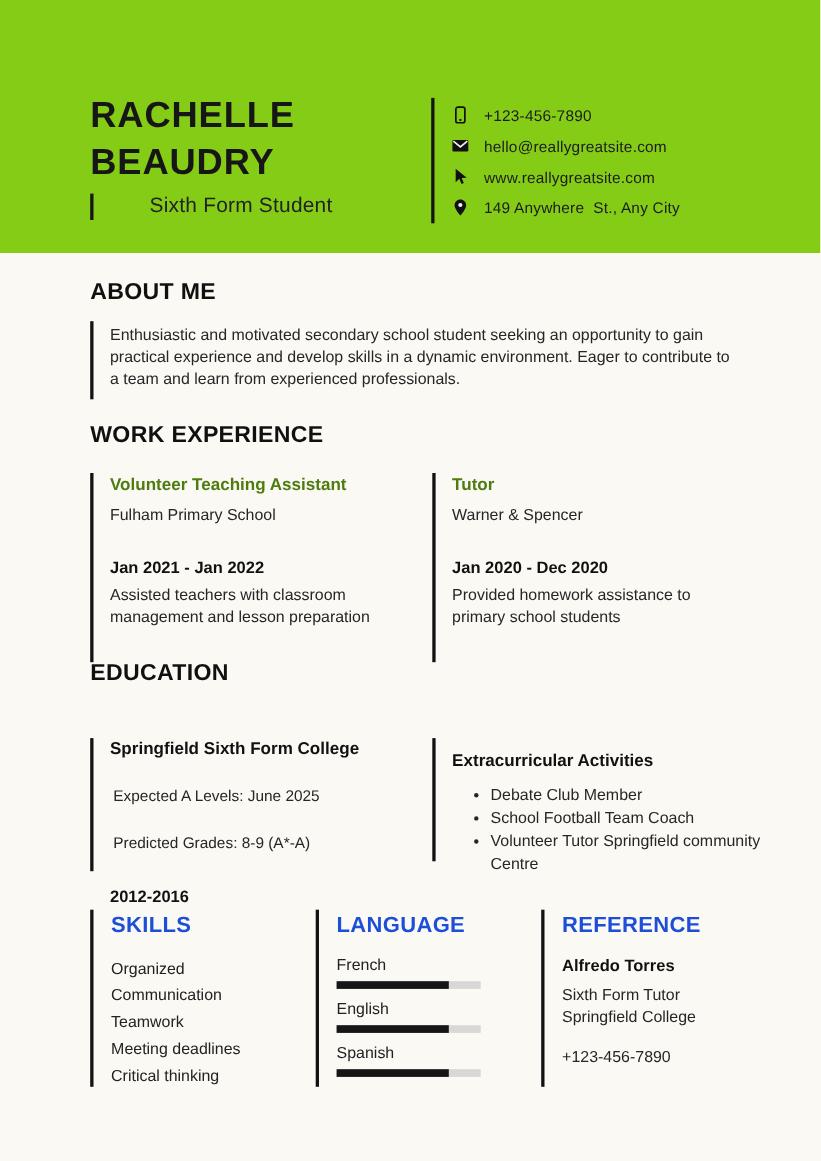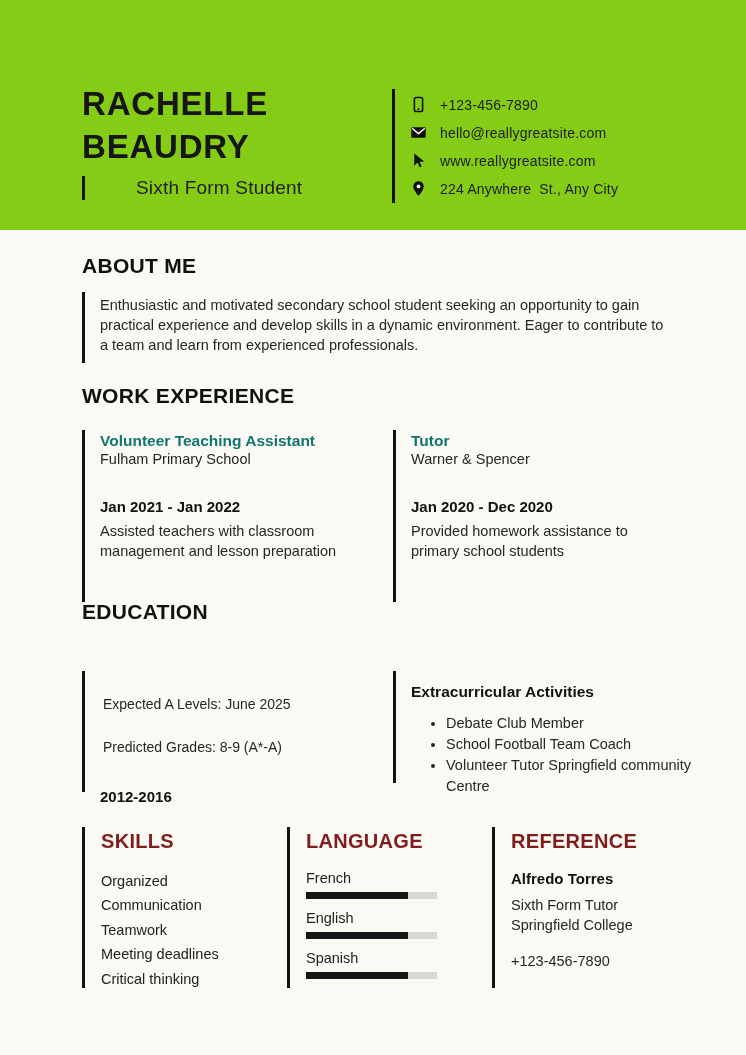--- a/index.html
+++ b/index.html
@@ -22,41 +22,41 @@
   .contact-text { font-size:14px; letter-spacing:.2px; color:#1d1d1d; white-space:pre; }
   
   .section-title { position:absolute; left:82px; margin:0; font-size:21px; font-weight:700; letter-spacing:.3px; color:#101010; }
   .t-about { top:254px; } .t-work { top:384px; } .t-edu { top:600px; }
   
   .about-body { position:absolute; left:82px; top:292px; width:588px; box-sizing:border-box;
     border-left:3px solid #121212; padding:3px 0 8px 15px; font-size:14.5px; line-height:20px; color:#262626; }
   
   .jobs { position:absolute; left:82px; top:430px; display:flex; width:622px; }
   .job-col { width:311px; box-sizing:border-box; border-left:3px solid #121212; padding:1px 24px 0 15px; height:172px; }
-  .job-role { font-size:15.5px; font-weight:700; color:#0f766e; margin:1px 0 1px; }
+  .job-role { font-size:15.5px; font-weight:700; color:#4d7c0f; margin:1px 0 11px; }
   .job-emp { font-size:14.5px; color:#262626; }
   .job-dates { font-size:15px; font-weight:700; color:#111; margin:31px 0 7px; }
   .job-desc { font-size:14.5px; line-height:19.5px; color:#262626; }
   
   .edu-cols { position:absolute; left:82px; top:671px; display:flex; width:622px; align-items:flex-start; }
   .edu-col { width:311px; box-sizing:border-box; border-left:3px solid #121212; padding-left:15px; }
   .edu-left { height:121px; }
   .edu-right { height:112px; }
   .edu-school { font-size:15.5px; font-weight:700; color:#111; margin:1px 0 13px; }
   .edu-detail { font-size:14px; line-height:19px; color:#262626; padding-left:3px;margin-top:24px; }
   .edu-years { font-size:15px; font-weight:700; color:#111; margin-top:31px; }
   .extra-title { font-size:15.5px; font-weight:700; color:#111; margin:12px 0 9px; }
   .extra-list { margin:12px; padding-left:23px; font-size:14.5px; line-height:21px; color:#262626; }
   
   .bottom-cols { position:absolute; left:82px; top:827px; display:flex; }
   .bcol { box-sizing:border-box; border-left:3px solid #121212; padding-left:16px; height:161px; }
   .bcol-skills { width:205px; }
   .bcol-language { width:205px; }
   .bcol-reference { width:212px; }
-  .bcol-title { font-size:20px; font-weight:700; letter-spacing:.3px; color:#7f1d1d; margin:3px 0 0; }
+  .bcol-title { font-size:20px; font-weight:700; letter-spacing:.3px; color:#1d4ed8; margin:3px 0 0; }
   .skill-list { margin:16px 0 0; padding:0; list-style:none; font-size:14.5px; line-height:24.4px; color:#222; }
   .lang-list { margin:17px 0 0; }
   .lang-group { margin-bottom:11px; }
   .lang-name { font-size:14.5px; color:#222; margin-bottom:6px; }
   .lang-track { width:131px; height:7px; background:#d9d8d6; }
   .lang-fill { height:100%; background:#161616; }
   .ref-name { font-size:15px; font-weight:700; color:#111; margin:17px 0 9px; }
   .ref-line { font-size:14.5px; line-height:19.5px; color:#262626; }
   .ref-phone { font-size:14.5px; color:#262626; margin-top:18px; }
 </style>
@@ -102,21 +102,21 @@
         </span>
         <span class="contact-text">www.reallygreatsite.com</span>
       </li>
       <li class="contact-row">
         <span class="contact-icon">
           <svg viewBox="0 0 24 24">
               <path d="M12 1.8 C7.8 1.8 4.6 5 4.6 9.2 C4.6 14.5 12 22.4 12 22.4 C12 22.4 19.4 14.5 19.4 9.2 C19.4 5 16.2 1.8 12 1.8 Z" fill="#111"></path>
               <circle cx="12" cy="9" r="2.7" fill="#f1f0ee"></circle>
             </svg>
         </span>
-        <span class="contact-text">224 Anywhere  St., Any City</span>
+        <span class="contact-text">149 Anywhere  St., Any City</span>
       </li>
     </ul>
   </div>
 
   <h2 class="section-title t-about">ABOUT ME</h2>
   <div class="about-body">Enthusiastic and motivated secondary school student seeking an opportunity to gain practical experience and develop skills in a dynamic environment. Eager to contribute to a team and learn from experienced professionals.</div>
 
   <h2 class="section-title t-work">WORK EXPERIENCE</h2>
   <div class="jobs">
     <div class="job-col">
@@ -129,20 +129,21 @@
       <div class="job-role">Tutor</div>
       <div class="job-emp">Warner &amp; Spencer</div>
       <div class="job-dates">Jan 2020 - Dec 2020</div>
       <div class="job-desc">Provided homework assistance to primary school students</div>
     </div>
   </div>
 
   <h2 class="section-title t-edu">EDUCATION</h2>
   <div class="edu-cols">
     <div class="edu-col edu-left">
+      <div class="edu-school">Springfield Sixth Form College</div>
       <div class="edu-detail">Expected A Levels: June 2025</div>
       <div class="edu-detail">Predicted Grades: 8-9 (A*-A)</div>
       <div class="edu-years">2012-2016</div>
     </div>
     <div class="edu-col edu-right">
       <div class="extra-title">Extracurricular Activities</div>
       <ul class="extra-list">
         <li>Debate Club Member</li>
         <li>School Football Team Coach</li>
         <li>Volunteer Tutor Springfield community Centre</li>

